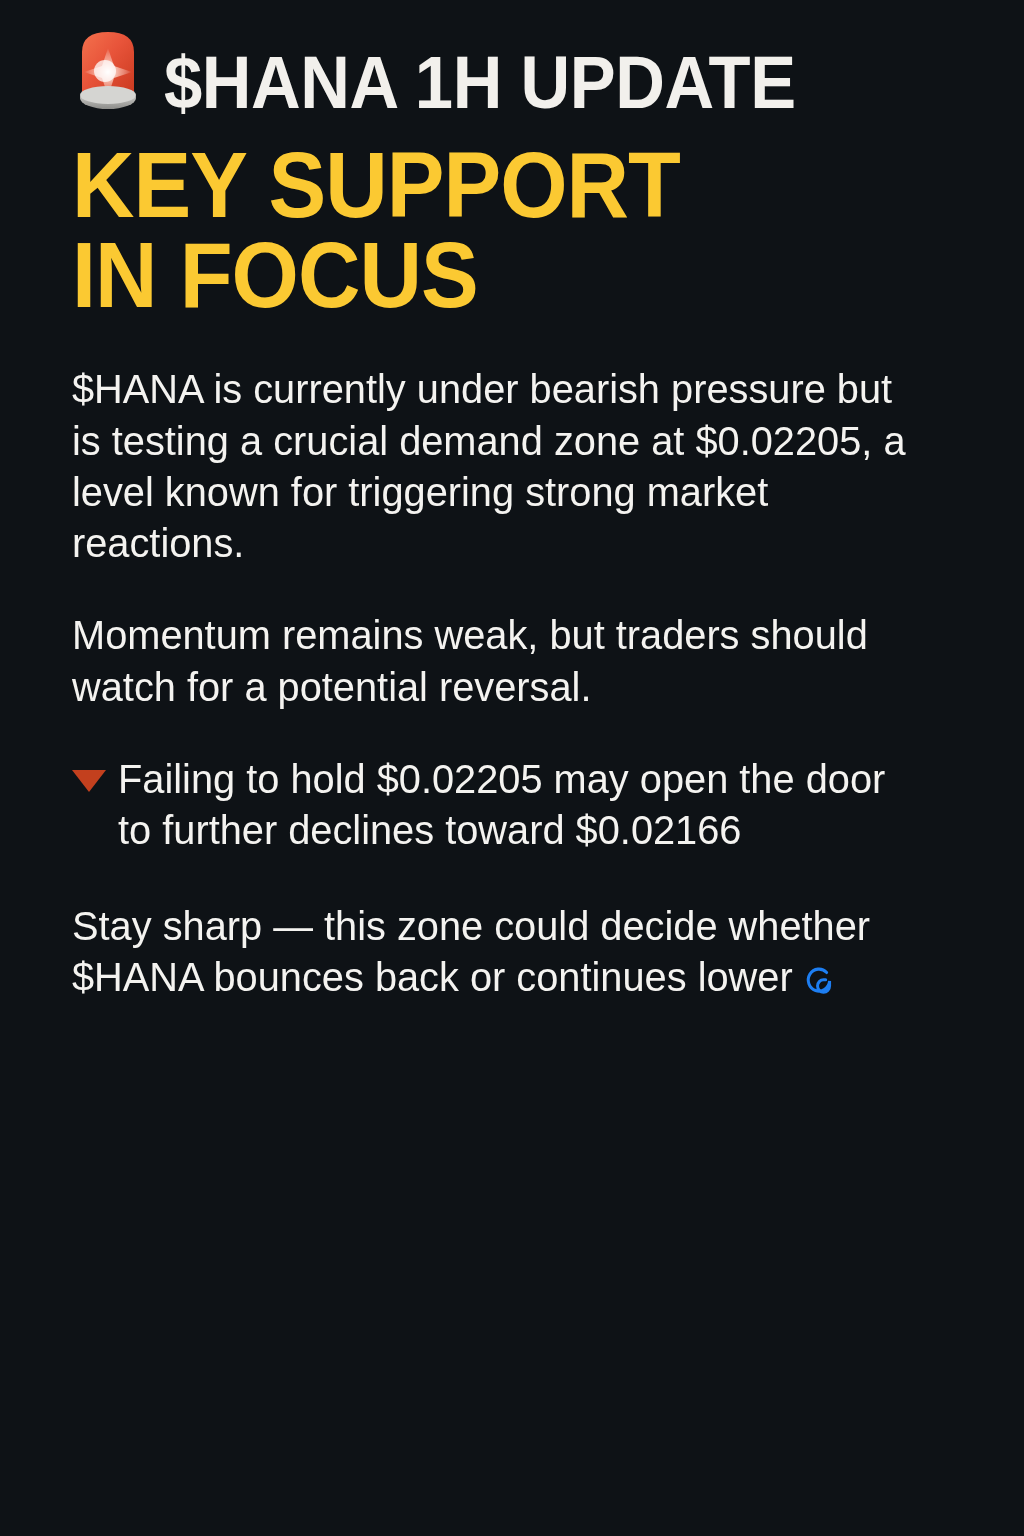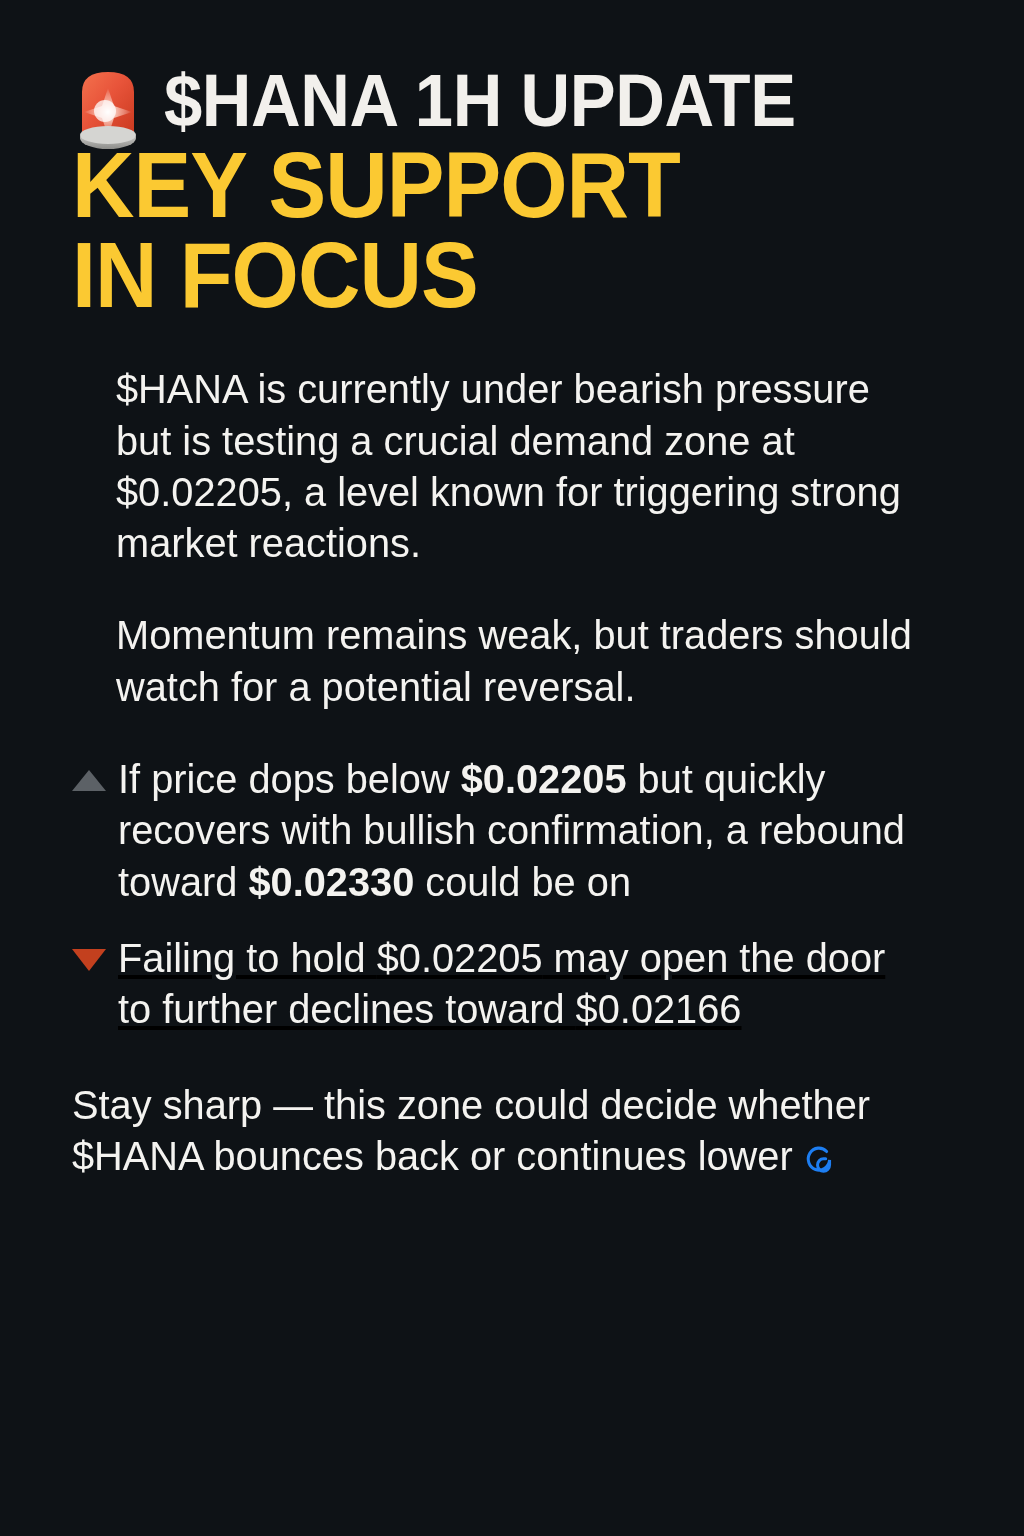--- a/index.html
+++ b/index.html
@@ -20,23 +20,23 @@
     width: 1024px;
     height: 1536px;
     background: #0e1216;
     box-sizing: border-box;
     padding: 0 72px;
   }
 
   
   .header-row {
     display: flex;
-    align-items: flex-start;
+    align-items: flex-end;
     gap: 20px;
-    padding-top: 66px;
+    padding-top: 105px;
     height: 118px;
     box-sizing: border-box;
   }
 
   .beacon-icon {
     width: 72px;
     height: 92px;
     position: relative;
     flex: 0 0 auto;
     display: block;
@@ -62,21 +62,21 @@
     font-size: 92px;
     line-height: 0.98;
     letter-spacing: -1px;
     color: #fbc932;
     transform: scaleX(0.94);
     transform-origin: left center;
   }
   .headline .hl-line { display: block; }
 
   
-  .body-block { margin-top: 44px; margin-left: 44px; }
+  .body-block { margin-top: 44px; }
 
   .para {
     font-family: "Liberation Sans Narrow", "Liberation Sans", sans-serif;
     font-size: 41px;
     line-height: 1.25;
     color: #f4f3f0;
     max-width: 880px;
     transform: scaleX(0.97);
     transform-origin: left top;
   }
@@ -205,24 +205,20 @@
     <span class="hl-line">IN FOCUS</span>
   </div>
 
   <div class="body-block">
     <p class="para">$HANA is currently under bearish pressure but is testing a crucial demand zone at $0.02205, a level known for triggering strong market reactions.</p>
     <p class="para">Momentum remains weak, but traders should watch for a potential reversal.</p>
   </div>
 
   <div class="bullets">
 
-    <div class="bullet">
-      <span class="tri tri-up"></span>
-      <div class="bullet-text"><span>If price dops below </span><b>$0.02205</b><span> but quickly recovers with bullish confirmation, a rebound toward </span><b>$0.02330</b><span> could be on</span></div>
-    </div>
 
     <div class="bullet">
       <span class="tri tri-down"></span>
       <div class="bullet-text"><span>Failing to hold </span><span>$0.02205</span><span> may open the door to further declines toward </span><span>$0.02166</span><span></span></div>
     </div>
 
   </div>
 
 
   <div class="footer"><span>Stay sharp — this zone could decide whether $HANA bounces back or continues lower</span><span class="spiral-icon">

